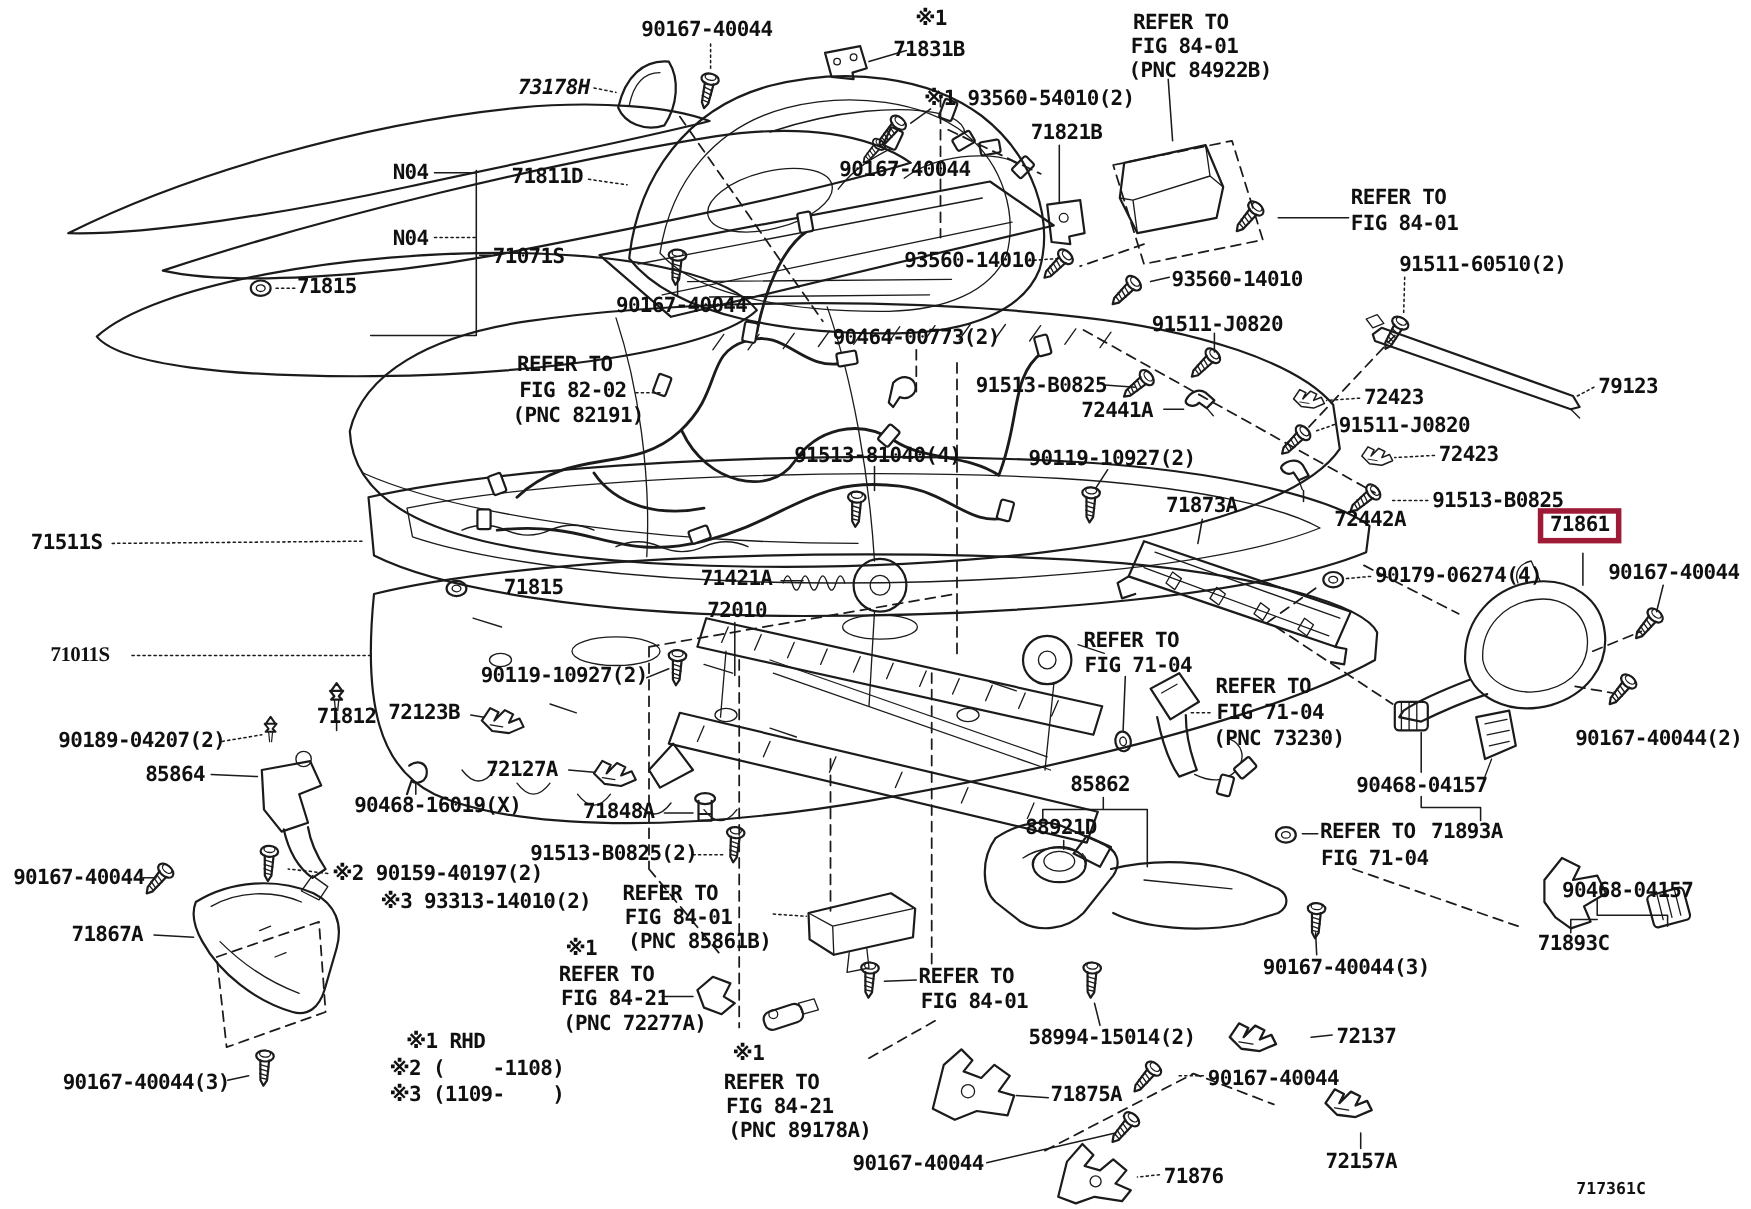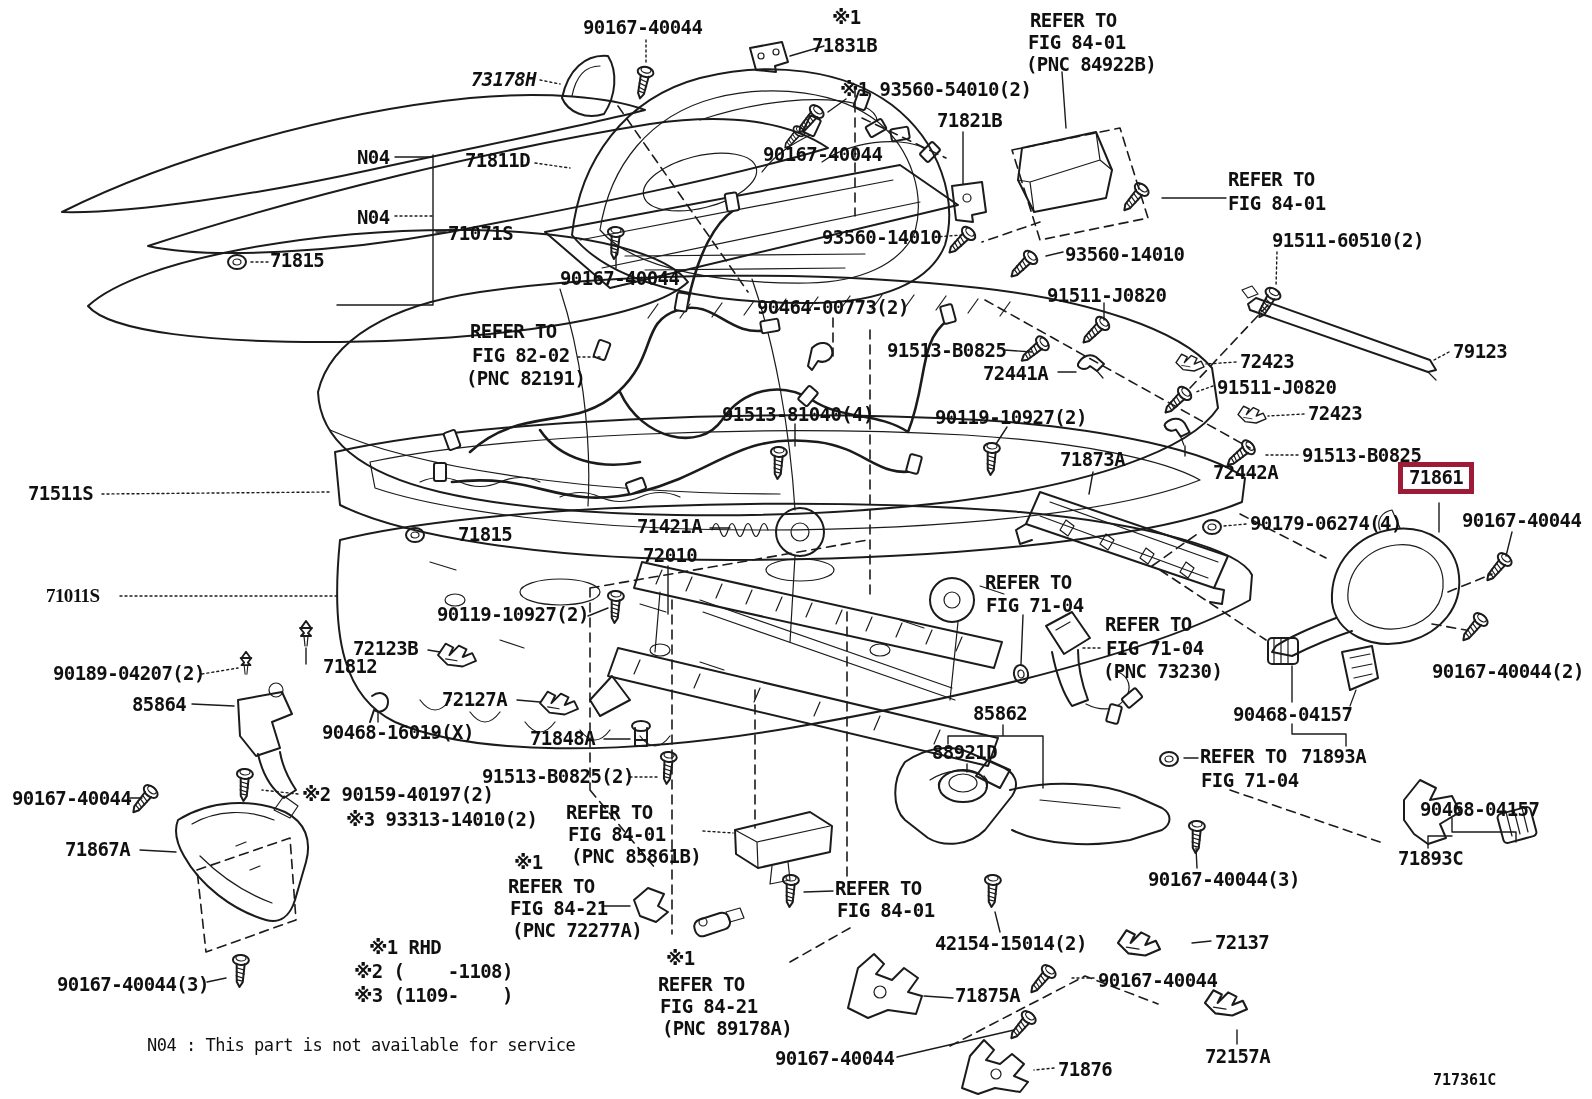--- a/index.html
+++ b/index.html
@@ -382,21 +382,21 @@
       <div class="lbl" style="left: 1250px; top: 514px;">90179-06274(4)</div>
       <div class="lbl" style="left: 46px; top: 586px; font-family: Liberation Serif, serif;">71011S</div>
       <div class="lbl" style="left: 437px; top: 605px;">90119-10927(2)</div>
       <div class="lbl" style="left: 985px; top: 573px;">REFER TO</div>
       <div class="lbl" style="left: 986px; top: 596px;">FIG 71-04</div>
       <div class="lbl" style="left: 353px; top: 639px;">72123B</div>
       <div class="lbl" style="left: 1105px; top: 615px;">REFER TO</div>
       <div class="lbl" style="left: 1106px; top: 639px;">FIG 71-04</div>
       <div class="lbl" style="left: 1103px; top: 662px;">(PNC 73230)</div>
       <div class="lbl" style="left: 53px; top: 664px;">90189-04207(2)</div>
-      <div class="lbl" style="left: 288px; top: 657px; margin-left: 35px;">71812</div>
+      <div class="lbl" style="left: 288px; top: 642px;">71812</div>
       <div class="lbl" style="left: 132px; top: 695px;">85864</div>
       <div class="lbl" style="left: 442px; top: 690px;">72127A</div>
       <div class="lbl" style="left: 322px; top: 723px;">90468-16019(X)</div>
       <div class="lbl" style="left: 1233px; top: 705px;">90468-04157</div>
       <div class="lbl" style="left: 973px; top: 704px;">85862</div>
       <div class="lbl" style="left: 530px; top: 729px;">71848A</div>
       <div class="lbl" style="left: 932px; top: 743px;">88921D</div>
       <div class="lbl" style="left: 1200px; top: 747px;">REFER TO</div>
       <div class="lbl" style="left: 1201px; top: 771px;">FIG 71-04</div>
       <div class="lbl" style="left: 1301px; top: 747px;">71893A</div>
@@ -412,32 +412,31 @@
       <div class="lbl" style="left: 1398px; top: 849px;">71893C</div>
       <div class="lbl" style="left: 514px; top: 853px;">※1</div>
       <div class="lbl" style="left: 508px; top: 877px;">REFER TO</div>
       <div class="lbl" style="left: 510px; top: 899px;">FIG 84-21</div>
       <div class="lbl" style="left: 512px; top: 921px;">(PNC 72277A)</div>
       <div class="lbl" style="left: 835px; top: 879px;">REFER TO</div>
       <div class="lbl" style="left: 837px; top: 901px;">FIG 84-01</div>
       <div class="lbl" style="left: 353px; top: 938px; margin-left: 16px;">※1 RHD</div>
       <div class="lbl" style="left: 354px; top: 962px;">※2 (    -1108)</div>
       <div class="lbl" style="left: 354px; top: 986px;">※3 (1109-    )</div>
-      <div class="lbl" style="left: 935px; top: 934px;">42154-15014(2)</div>
+      <div class="lbl" style="left: 935px; top: 934px;">58994-15014(2)</div>
       <div class="lbl" style="left: 666px; top: 949px;">※1</div>
       <div class="lbl" style="left: 658px; top: 975px;">REFER TO</div>
       <div class="lbl" style="left: 660px; top: 997px;">FIG 84-21</div>
       <div class="lbl" style="left: 662px; top: 1019px;">(PNC 89178A)</div>
       <div class="lbl" style="left: 57px; top: 975px;">90167-40044(3)</div>
       <div class="lbl" style="left: 955px; top: 986px;">71875A</div>
       <div class="lbl" style="left: 1148px; top: 870px;">90167-40044(3)</div>
       <div class="lbl" style="left: 1215px; top: 933px;">72137</div>
       <div class="lbl" style="left: 1098px; top: 971px;">90167-40044</div>
       <div class="lbl" style="left: 775px; top: 1049px;">90167-40044</div>
       <div class="lbl" style="left: 1058px; top: 1060px;">71876</div>
       <div class="lbl" style="left: 1205px; top: 1047px;">72157A</div>
       <div class="lbl" style="left: 1065px; top: 245px;">93560-14010</div>
       <div class="lbl" style="left: 1432px; top: 662px;">90167-40044(2)</div>
     </div>
 
-  <div class="note" style="left:147px;top:1035px">N04 : This part is not available for service</div>
   <div class="figcode" style="left:1433px;top:1071px">717361C</div>
 </div>
 
 </body></html>

